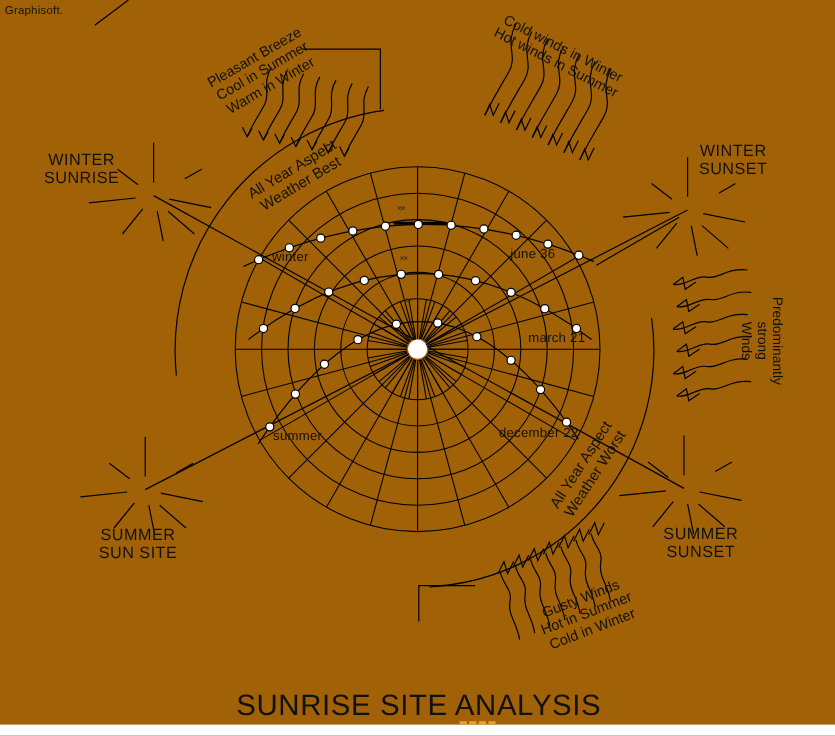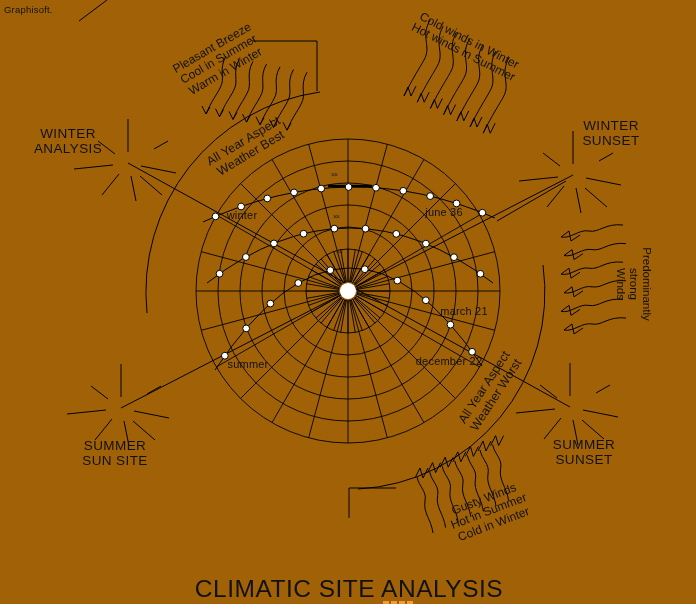--- a/index.html
+++ b/index.html
@@ -243,21 +243,21 @@
         <path d="M478,451 l5,-10 l3,10 l5,-10"></path>
         <path d="M508.6,500.6 c-2,-14 -10,-20 -8,-32 c2,-10 -6,-14 -8,-24"></path>
         <path d="M490.6,445.6 l5,-10 l3,10 l5,-10"></path>
       </g>
   </svg>
 
   <div class="brand">Graphisoft.</div>
 
   <div class="lbl corner" style="left:68px;top:141px;">
     <span>WINTER</span>
-    <span>ANALYSIS</span>
+    <span>SUNRISE</span>
   </div>
   <div class="lbl corner" style="left:611px;top:133px;">
     <span>WINTER</span>
     <span>SUNSET</span>
   </div>
   <div class="lbl corner" style="left:115px;top:453px;">
     <span>SUMMER</span>
     <span>SUN SITE</span>
   </div>
   <div class="lbl corner" style="left:584px;top:452px;">
@@ -288,28 +288,28 @@
     <span>All Year Aspect</span>
     <span>Weather Best</span>
   </div>
   <div class="lbl aspect" style="left:490px;top:391px;transform:translate(-50%,-50%) rotate(-57deg);">
     <span>All Year Aspect</span>
     <span>Weather Worst</span>
   </div>
 
   <div class="lbl chartlbl" style="left:242px;top:215px;">winter</div>
   <div class="lbl chartlbl" style="left:444px;top:212px;">june 36</div>
-  <div class="lbl chartlbl" style="left:464px;top:282px;margin-top:29px;">march 21</div>
+  <div class="lbl chartlbl" style="left:464px;top:282px;">march 21</div>
   <div class="lbl chartlbl" style="left:248px;top:364px;">summer</div>
   <div class="lbl chartlbl" style="left:449px;top:361px;">december 22</div>
 
   <div class="noon" style="left:334px;top:174px;">××</div>
   <div class="noon" style="left:336px;top:216px;">××</div>
   <div class="noon" style="left:339px;top:251px;">××</div>
 
-  <div class="title">CLIMATIC SITE ANALYSIS</div>
+  <div class="title">SUNRISE SITE ANALYSIS</div>
   <div class="dashrow">
     <span class="dash"></span>
     <span class="dash"></span>
     <span class="dash"></span>
     <span class="dash"></span>
   </div>
 </div>
 
 </body></html>

